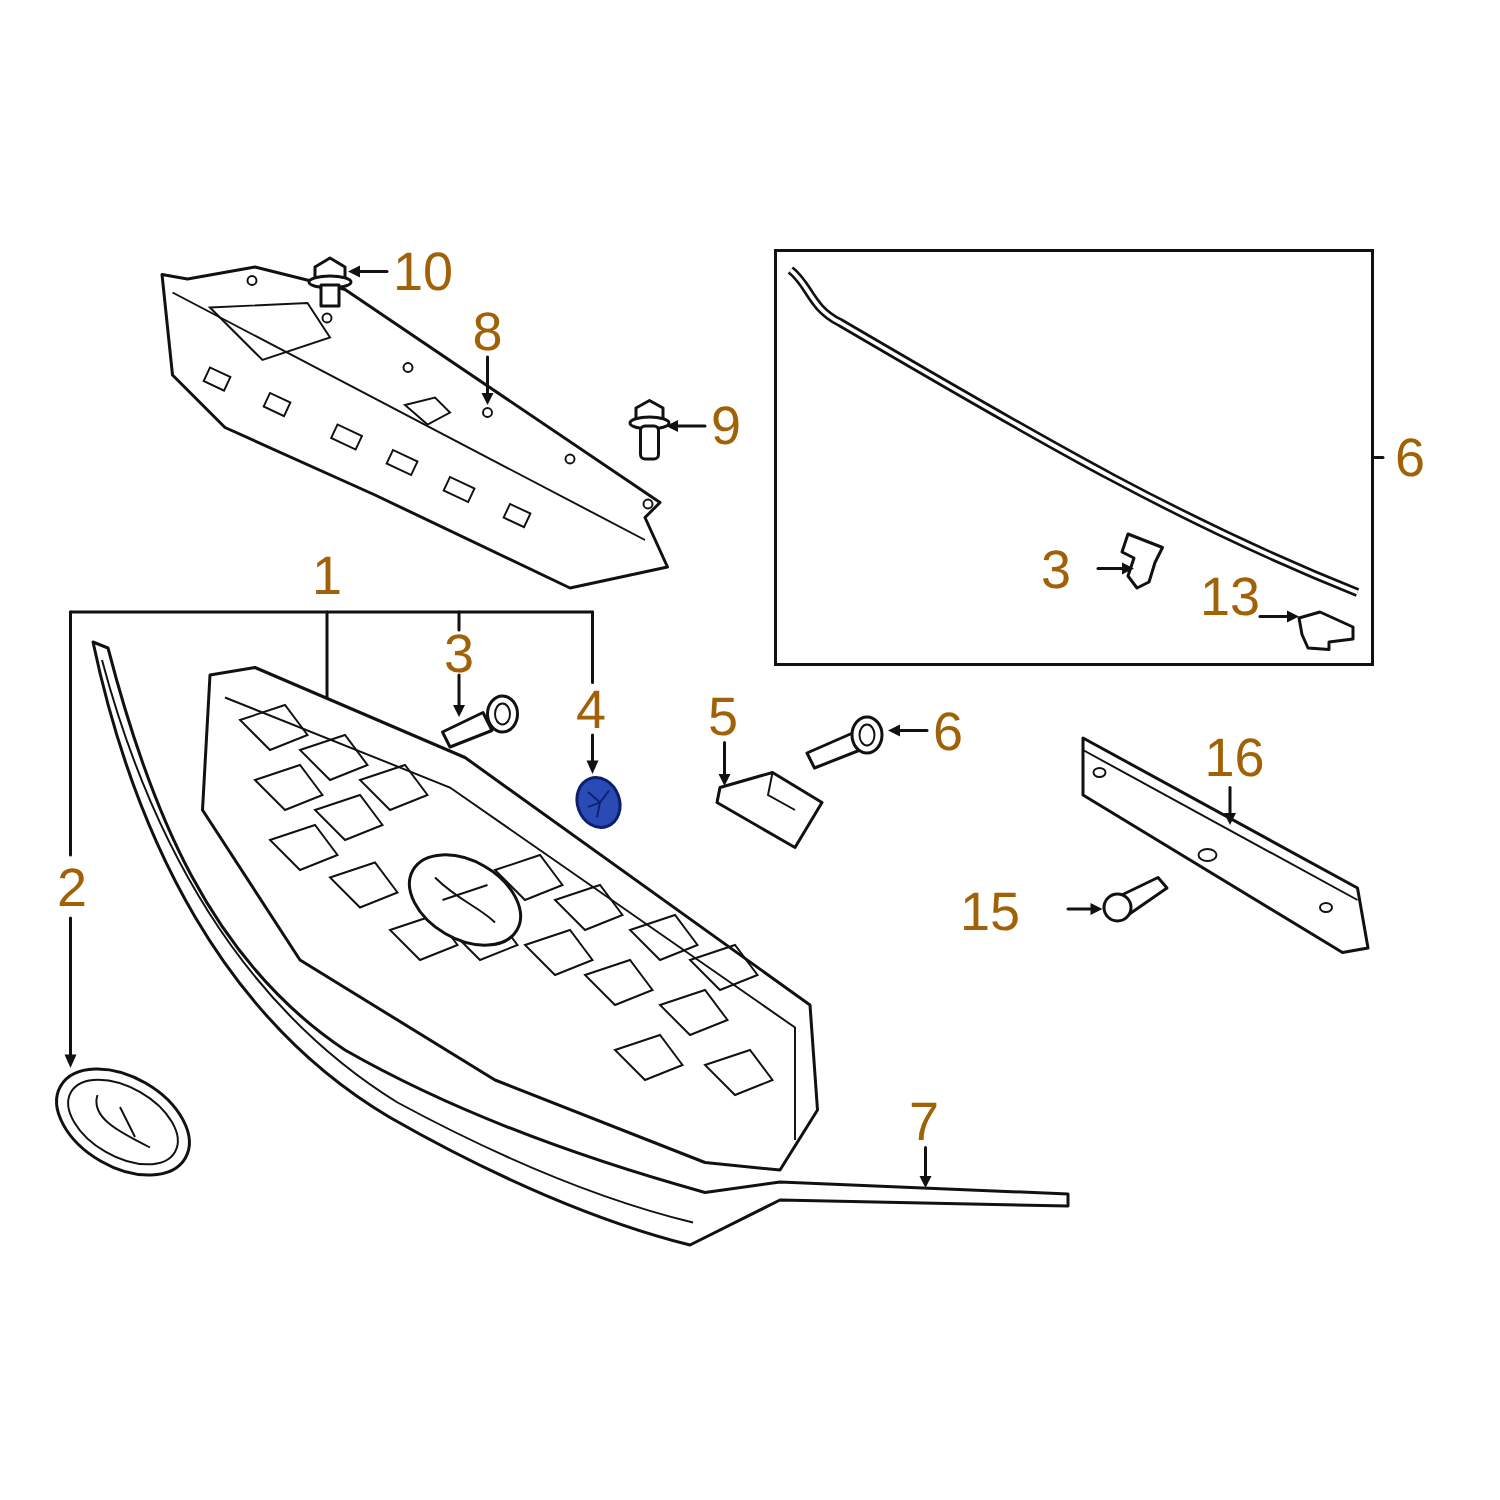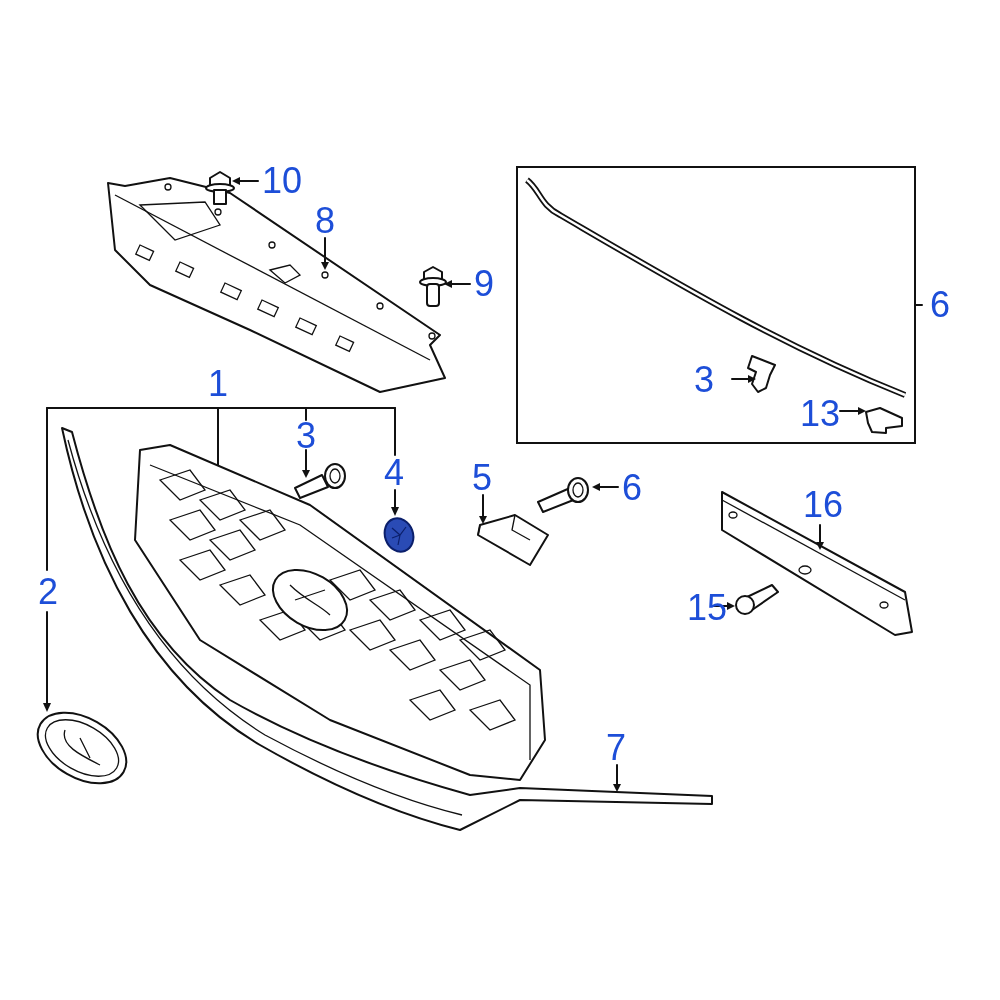--- a/index.html
+++ b/index.html
@@ -1,18 +1,18 @@
 <!DOCTYPE html>
 <html><head>
   <meta charset="utf-8">
   <style>
     html, body { margin:0; padding:0; background:#ffffff; }
     body { width:1000px; height:1000px; position:relative; overflow:hidden; font-family:"Liberation Sans", sans-serif; }
     #diagram { position:absolute; left:0; top:0; width:1000px; height:1000px; }
-    .callout { position:absolute; font-family:"Liberation Sans", sans-serif; font-size:36px; color:#1d4ed8; line-height:1; }
+    .callout { position:absolute; font-family:"Liberation Sans", sans-serif; font-size:36px; color:#a16207; line-height:1; }
     svg .ln { stroke:#111; stroke-width:2; fill:none; stroke-linejoin:round; stroke-linecap:round; }
     svg .thin { stroke:#111; stroke-width:1.3; fill:none; }
     svg .part { stroke:#111; stroke-width:2; fill:#fff; stroke-linejoin:round; }
     svg .hl { stroke:#0b1f6b; stroke-width:2; }
   </style>
 </head>
 <body>
 
 <div id="diagram">
   <svg width="1000" height="1000" viewBox="0 0 1000 1000">
@@ -172,16 +172,16 @@
   <div class="callout" style="left:296px;top:418px">3</div>
   <div class="callout" style="left:384px;top:455px">4</div>
   <div class="callout" style="left:472px;top:460px">5</div>
   <div class="callout" style="left:622px;top:470px">6</div>
   <div class="callout" style="left:606px;top:730px">7</div>
   <div class="callout" style="left:315px;top:203px">8</div>
   <div class="callout" style="left:474px;top:266px">9</div>
   <div class="callout" style="left:262px;top:163px">10</div>
   <div class="callout" style="left:930px;top:287px">6</div>
   <div class="callout" style="left:694px;top:362px">3</div>
-  <div class="callout" style="left:800px;top:396px">13</div>
+  <div class="callout" style="left:800px;top:380px">13</div>
   <div class="callout" style="left:803px;top:487px">16</div>
-  <div class="callout" style="left:687px;top:590px">15</div>
+  <div class="callout" style="left:640px;top:590px">15</div>
 </div>
 
 </body></html>

